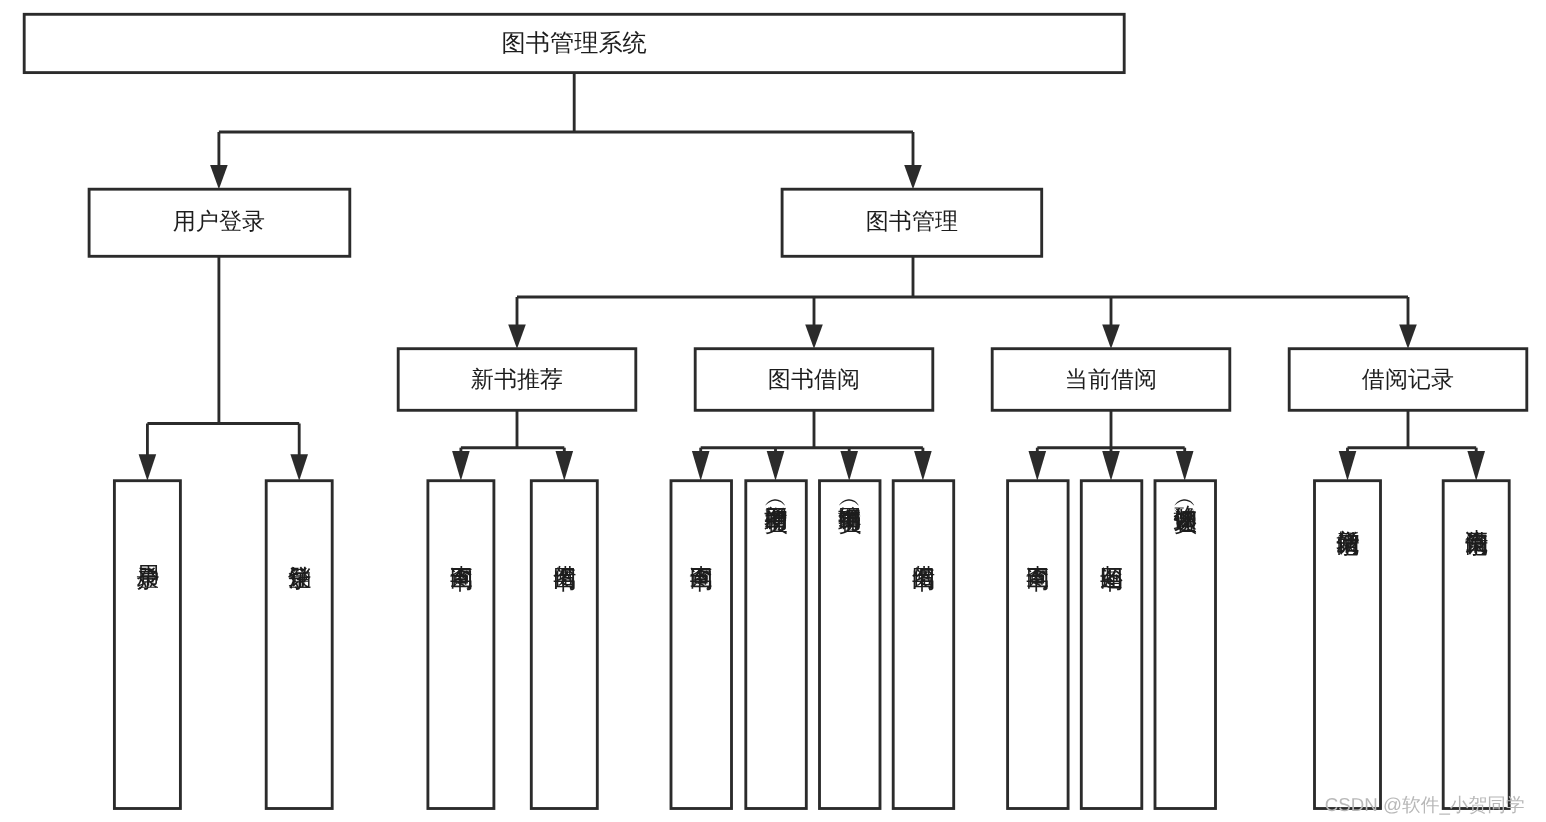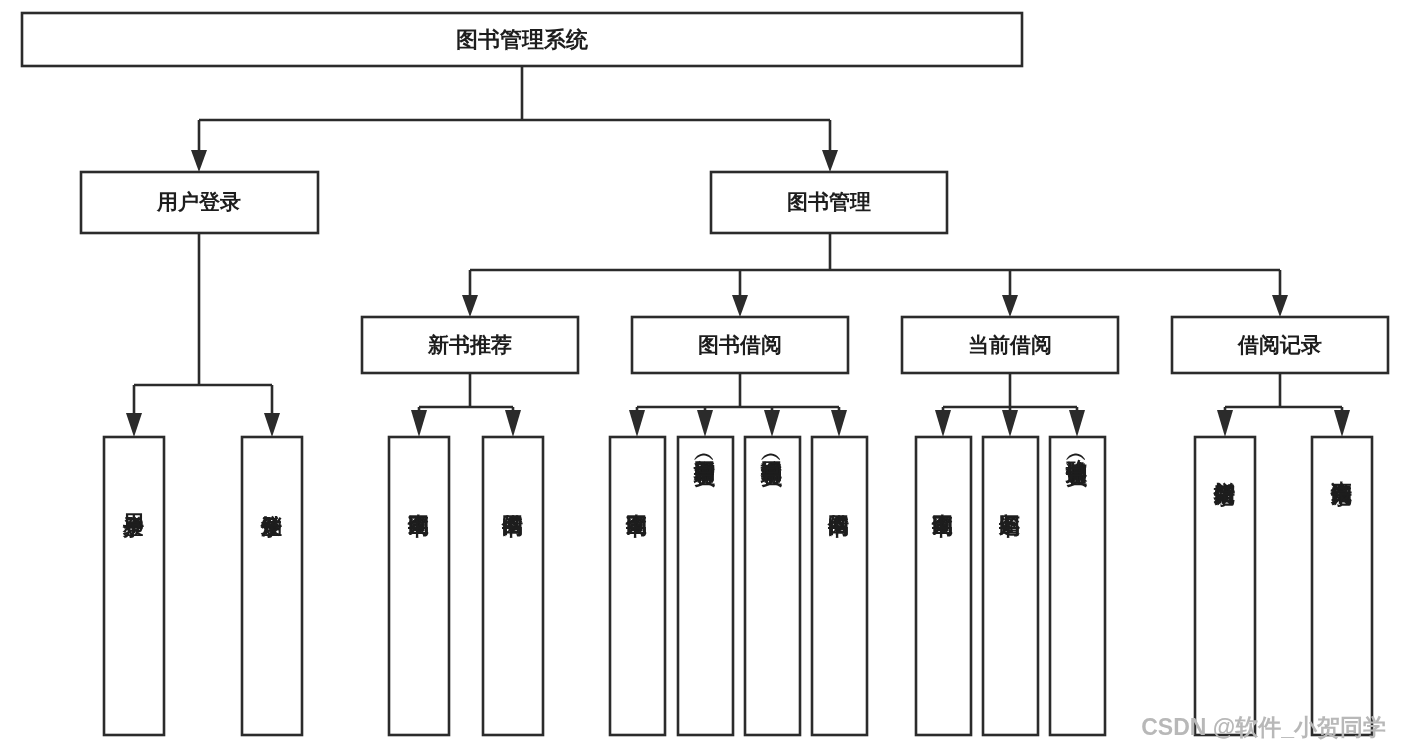--- a/index.html
+++ b/index.html
@@ -11,21 +11,20 @@
     width: 1405px;
     height: 747px;
     font-family: "Liberation Sans", "DejaVu Sans", sans-serif;
     overflow: hidden;
     position: relative;
   }
   #diagram-root {
     position: relative;
     width: 1392px;
     height: 747px;
-    font-weight: bold;
   }
   svg.diagram {
     position: absolute;
     left: 0;
     top: 0;
     width: 1405px;
     height: 747px;
   }
   
   .node-box {
@@ -68,21 +67,21 @@
     text-anchor: middle;
     writing-mode: vertical-rl;
     glyph-orientation-vertical: 0;
     letter-spacing: 1px;
   }
   .watermark {
     position: absolute;
     right: 6px;
     bottom: 4px;
     font-family: "Liberation Sans", "DejaVu Sans", sans-serif;
-    font-size: 23px;
+    font-size: 17px;
     color: #b8b8b8;
     white-space: nowrap;
     user-select: none;
   }
 </style>
 </head>
 <body>
 
 <div id="diagram-root">
 

